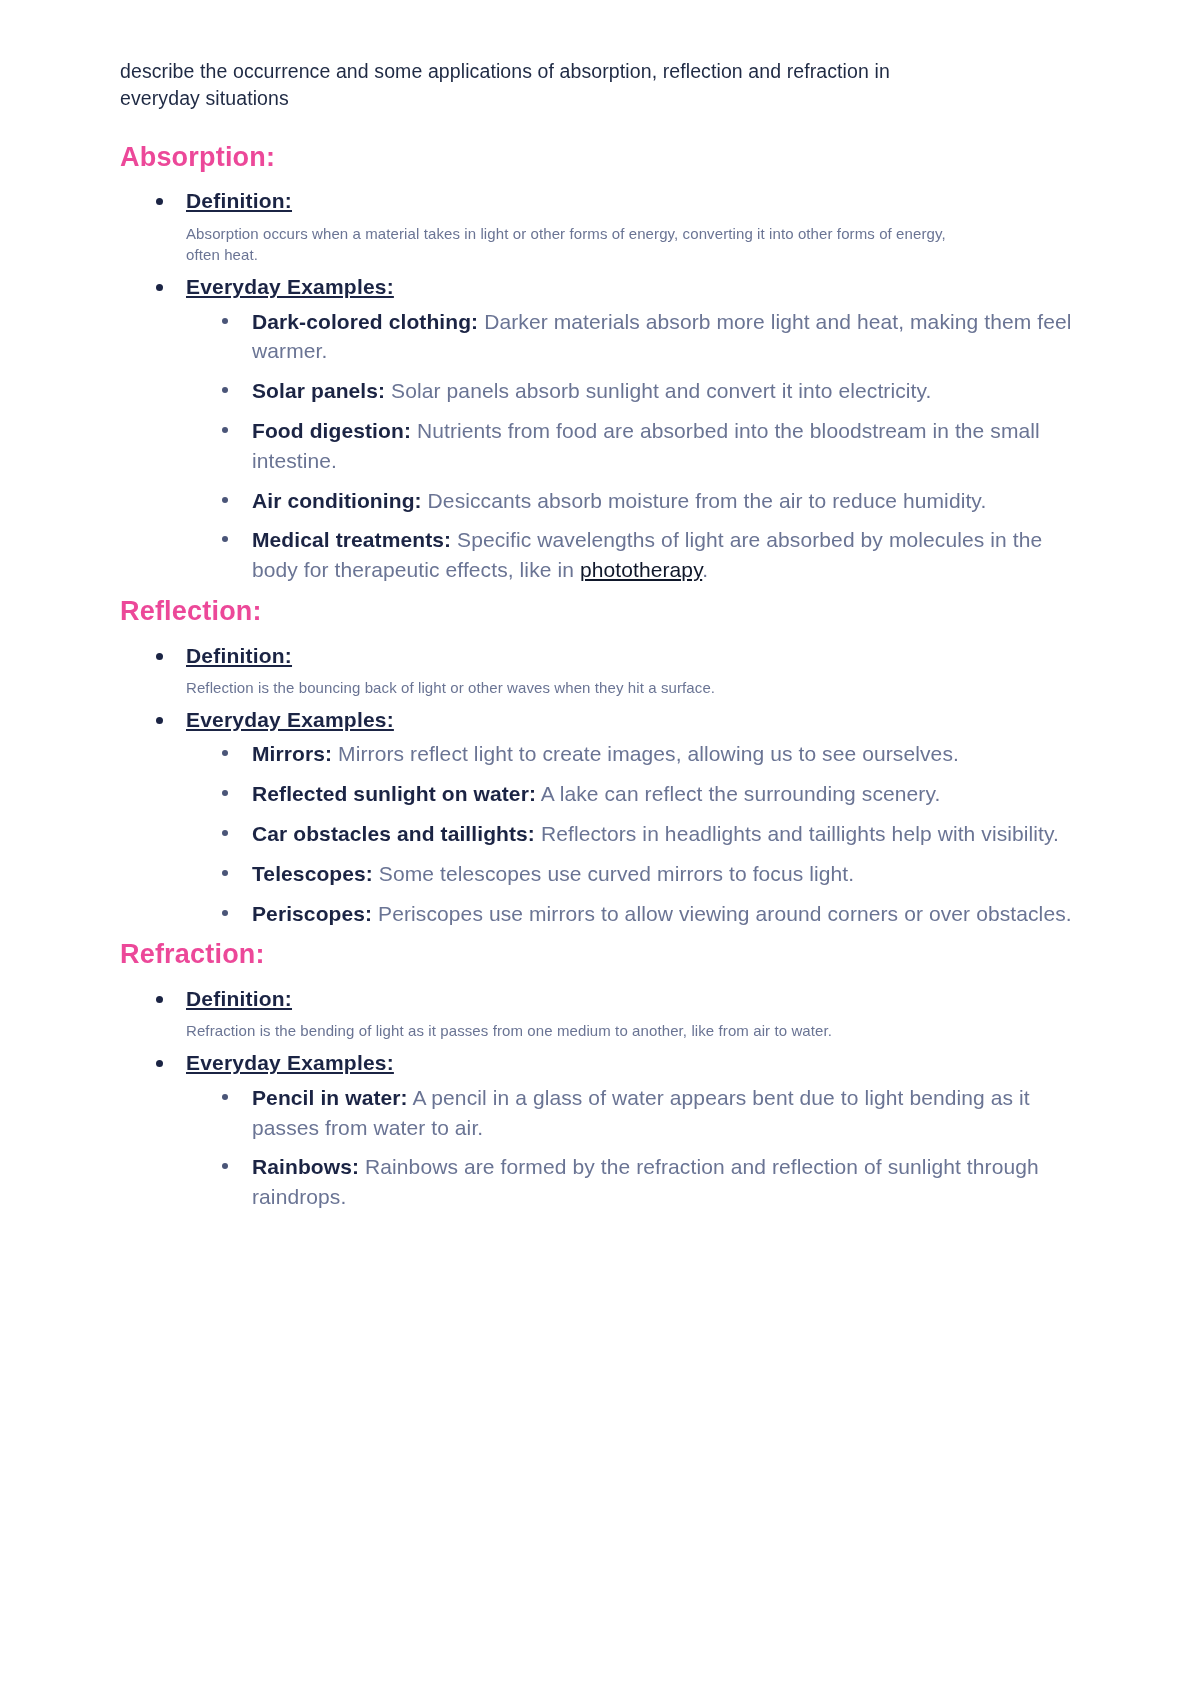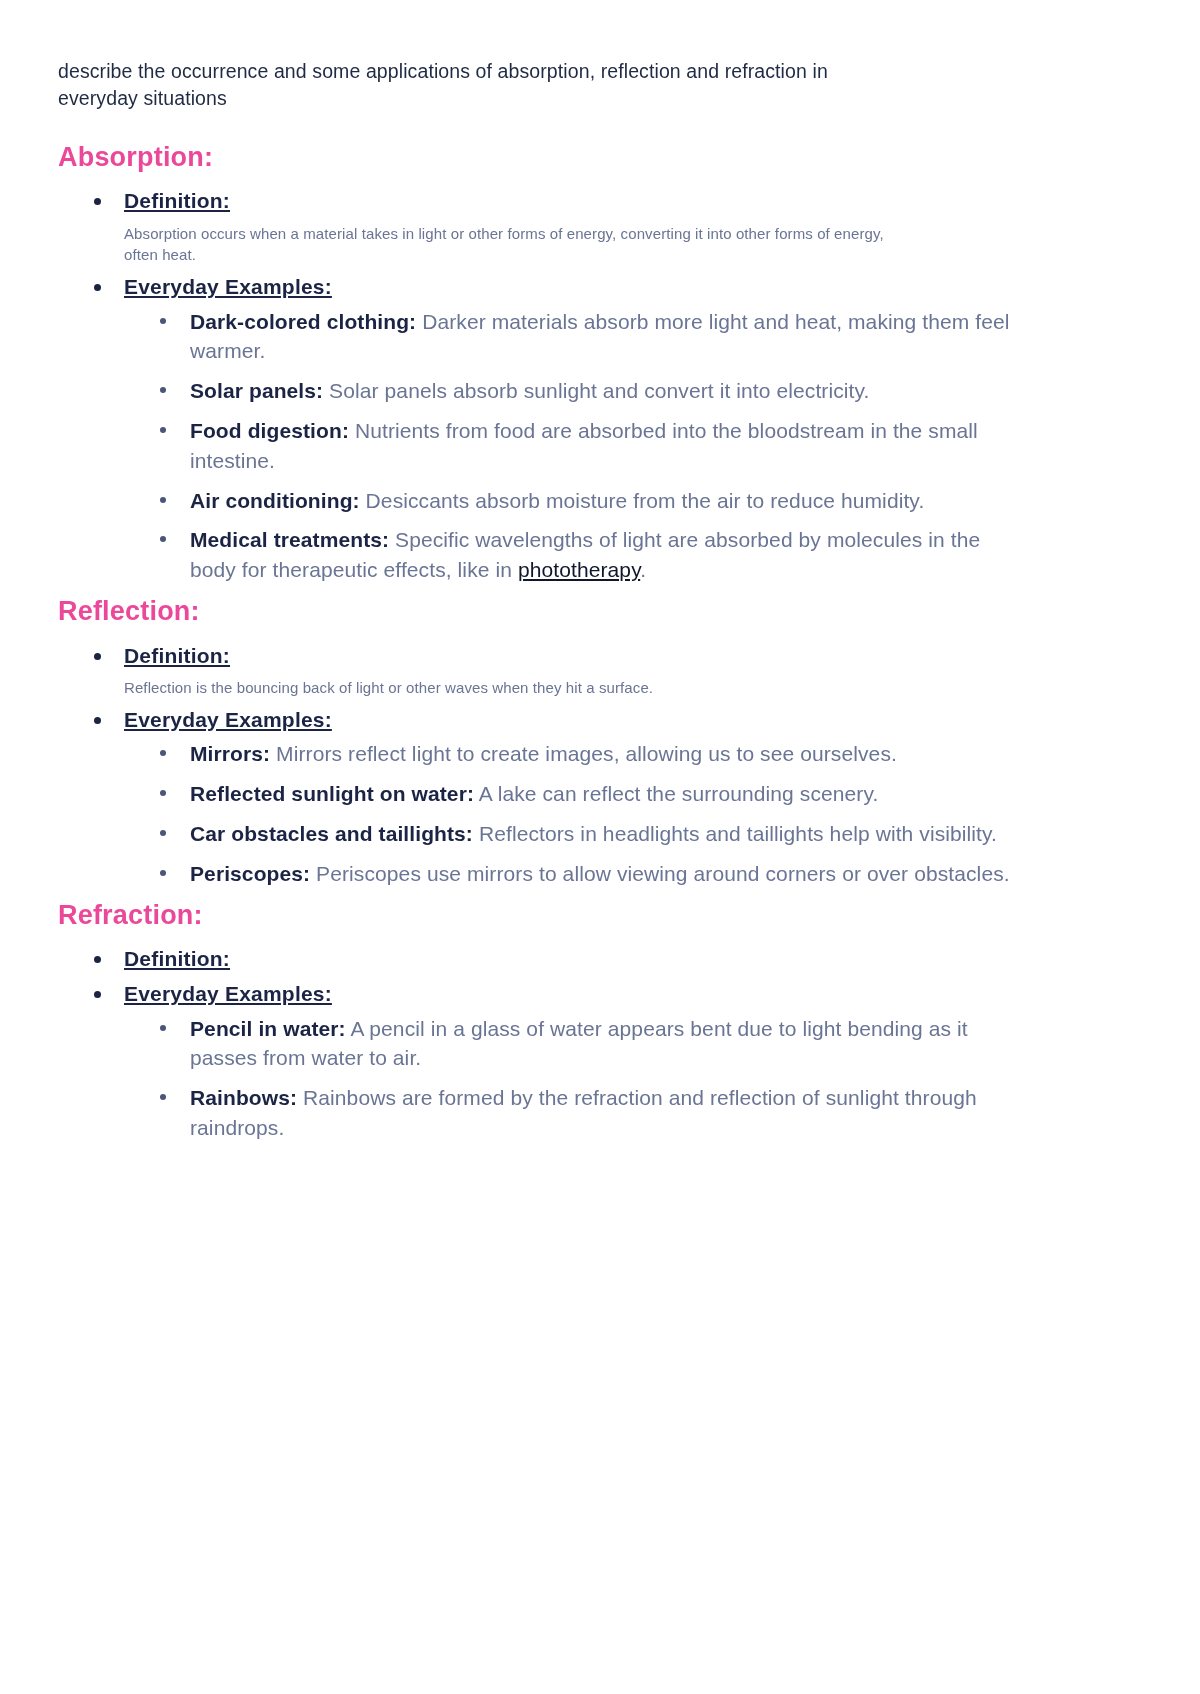--- a/index.html
+++ b/index.html
@@ -15,21 +15,21 @@
     -webkit-font-smoothing: antialiased;
   }
 
   
   .page {
     position: relative;
     width: 1200px;
     min-height: 1694px;
     background: #ffffff;
     box-sizing: border-box;
-    padding: 58px 120px 40px 58px;
+    padding: 58px 120px 40px 120px;
   }
 
   
   .prompt {
     font-size: 19.5px;
     line-height: 1.36;
     color: #1f2a44;
     margin: 0 0 30px 0;
     max-width: 810px;
     letter-spacing: 0.1px;
@@ -180,33 +180,37 @@
           <li>
             <span class="term">Mirrors:</span><span class="desc"> Mirrors reflect light to create images, allowing us to see ourselves.</span>
           </li>
           <li>
             <span class="term">Reflected sunlight on water:</span><span class="desc"> A lake can reflect the surrounding scenery.</span>
           </li>
           <li>
             <span class="term">Car obstacles and taillights:</span><span class="desc"> Reflectors in headlights and taillights help with visibility.</span>
           </li>
           <li>
+            <span class="term">Telescopes:</span><span class="desc"> Some telescopes use curved mirrors to focus light.</span>
+          </li>
+          <li>
             <span class="term">Periscopes:</span><span class="desc"> Periscopes use mirrors to allow viewing around corners or over obstacles.</span>
           </li>
         </ul>
       </li>
     </ul>
   </div>
 
   <div class="section">
     <h2 class="section-heading">Refraction:</h2>
 
     <ul class="lvl1">
       <li>
         <span class="lvl1-label">Definition:</span>
+        <p class="definition-text">Refraction is the bending of light as it passes from one medium to another, like from air to water.</p>
       </li>
 
       <li>
         <span class="lvl1-label">Everyday Examples:</span>
 
         <ul class="lvl2">
           <li>
             <span class="term">Pencil in water:</span><span class="desc"> A pencil in a glass of water appears bent due to light bending as it passes from water to air.</span>
           </li>
           <li>

